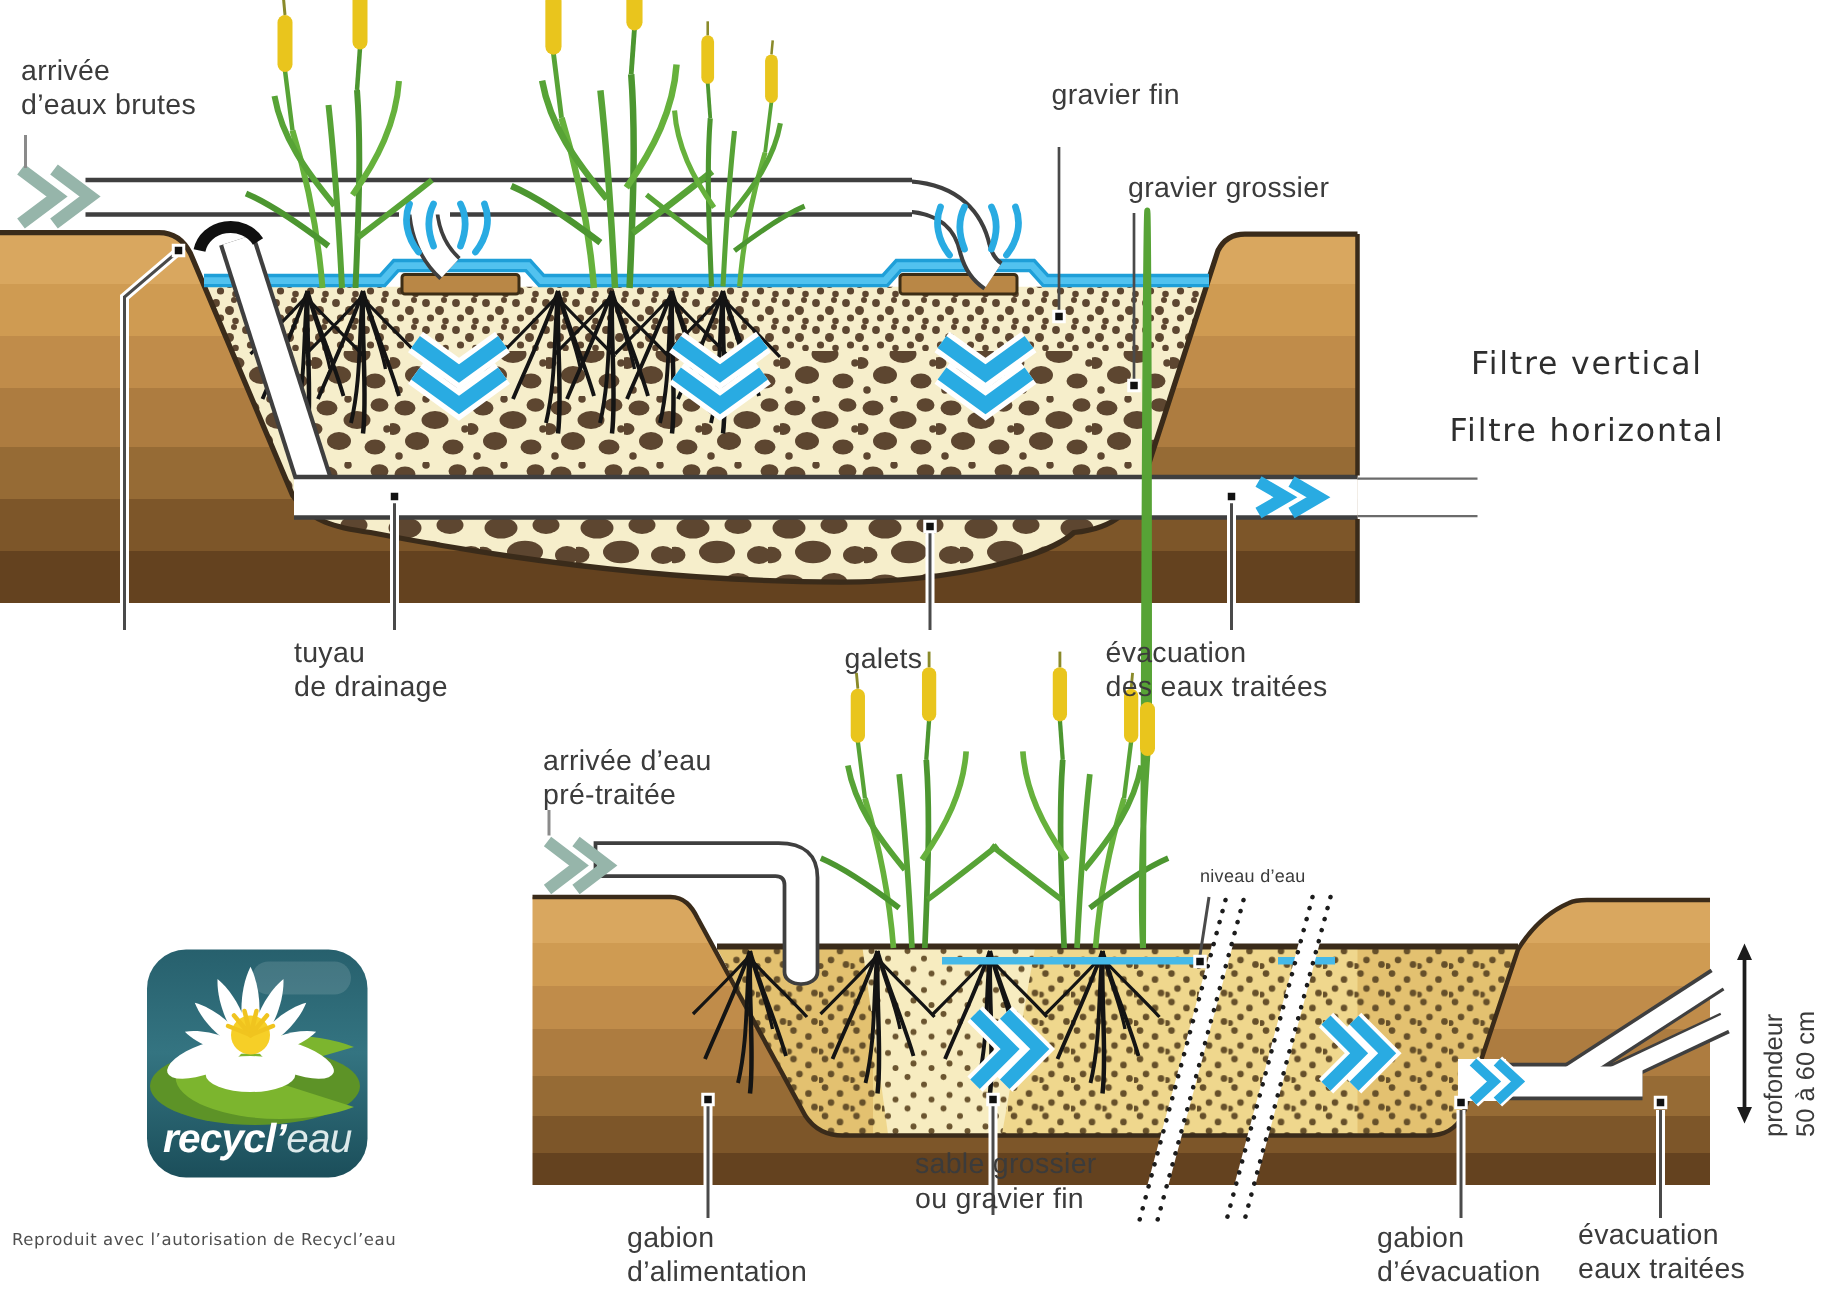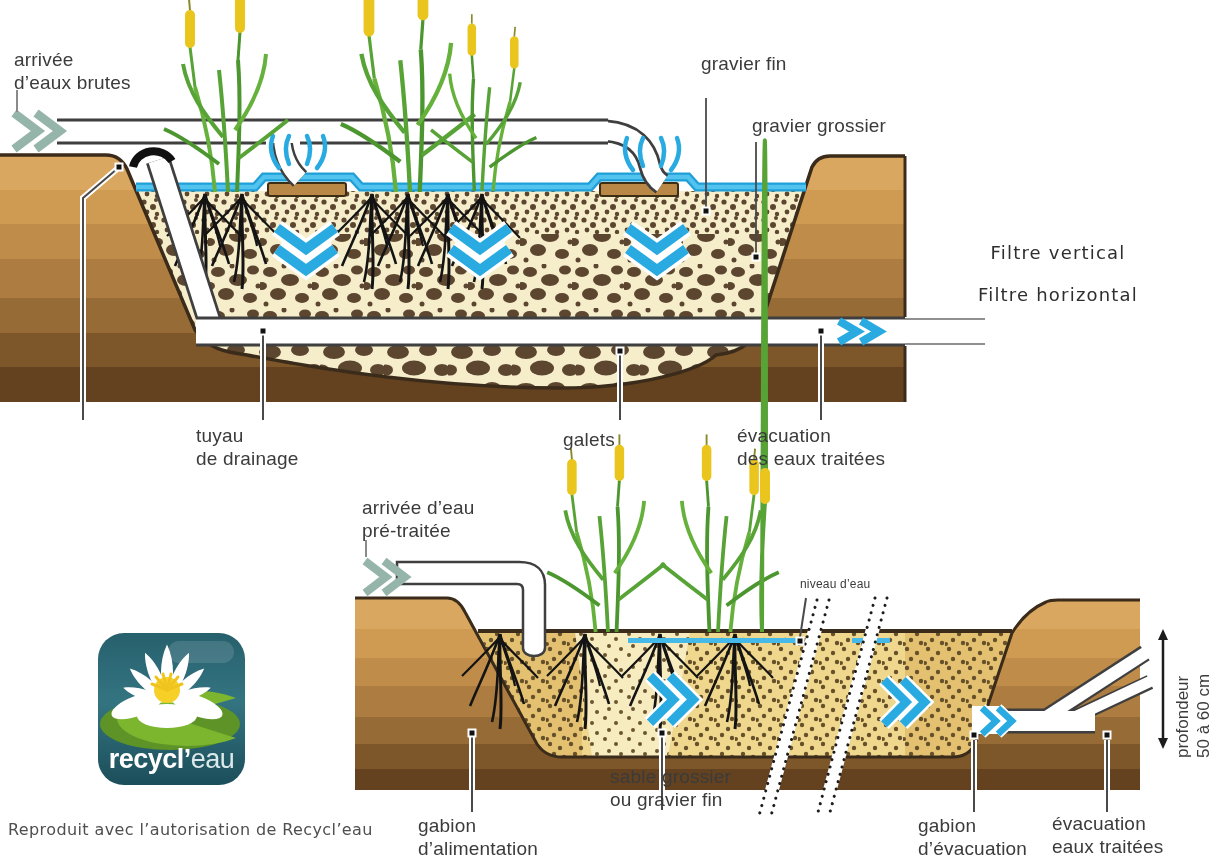--- a/index.html
+++ b/index.html
@@ -4,29 +4,29 @@
 <style>
   html,body{margin:0;padding:0;background:#fff;}
   .stage{position:relative;width:1220px;height:864px;background:#fff;overflow:hidden;
          font-family:"Liberation Sans",sans-serif;}
   .stage svg{position:absolute;left:0;top:0;}
   .lbl{position:absolute;white-space:pre-line;color:var(--label_text,#3b3b3b);
        font-size:19px;line-height:23px;font-weight:400;letter-spacing:.2px;}
   .lbl.small{font-size:12px;line-height:20px;}
   .title-block{position:absolute;left:948px;top:230px;width:220px;text-align:center;
        color:var(--title_text,#2e2e2e);font-family:"DejaVu Sans",sans-serif;
-       font-size:18px;letter-spacing:1.2px;margin-top:12px;}
+       font-size:21px;letter-spacing:1.2px;}
   .title-block div{margin-bottom:21px;}
   .depth-label{position:absolute;left:1172px;top:626px;height:132px;
        writing-mode:vertical-rl;transform:rotate(180deg);
        color:var(--label_text,#3b3b3b);font-size:17px;line-height:21px;white-space:pre-line;}
   .caption{position:absolute;left:8px;top:820px;color:var(--caption_text,#4f4f4f);
-       font-family:"DejaVu Sans",sans-serif;font-size:16px;letter-spacing:.4px;}
+       font-family:"DejaVu Sans",sans-serif;font-size:11px;letter-spacing:.4px;}
   .logo-text{position:absolute;left:98px;top:744px;width:147px;text-align:center;
-       font-size:27px;letter-spacing:-.5px;color:#fff;}
+       font-size:27px;letter-spacing:-.5px;color:#fff;font-style:italic;}
   .logo-text .bold{font-weight:700;}
   .logo-text .light{font-weight:400;color:#dce9ea;}
   .c-chevteal{stroke:var(--chevron_teal,#96b5aa);fill:none;}
   .c-chevblue{stroke:var(--water_blue,#29abe2);fill:none;}
   .c-halo{stroke:#ffffff;fill:none;}
 </style>
 </head>
 <body>
 
 <div class="stage">
@@ -358,21 +358,21 @@
           <line x1="167" y1="690" x2="171" y2="674"></line>
               <line x1="167" y1="690" x2="178" y2="677"></line>
           <line x1="167" y1="690" x2="152" y2="684"></line>
               <line x1="167" y1="690" x2="182" y2="684"></line>
         </g>
       </g>
     </g>
   </g>
 </svg>
 
-<div class="lbl" style="left:14px;top:48px">arrivée
+<div class="lbl" style="left:14px;top:36px">arrivée
 d’eaux brutes</div>
 <div class="lbl" style="left:701px;top:52px">gravier fin</div>
 <div class="lbl" style="left:752px;top:114px">gravier grossier</div>
 <div class="lbl" style="left:196px;top:424px">tuyau
 de drainage</div>
 <div class="lbl" style="left:563px;top:428px">galets</div>
 <div class="lbl" style="left:737px;top:424px">évacuation
 des eaux traitées</div>
 
 <div class="title-block">

